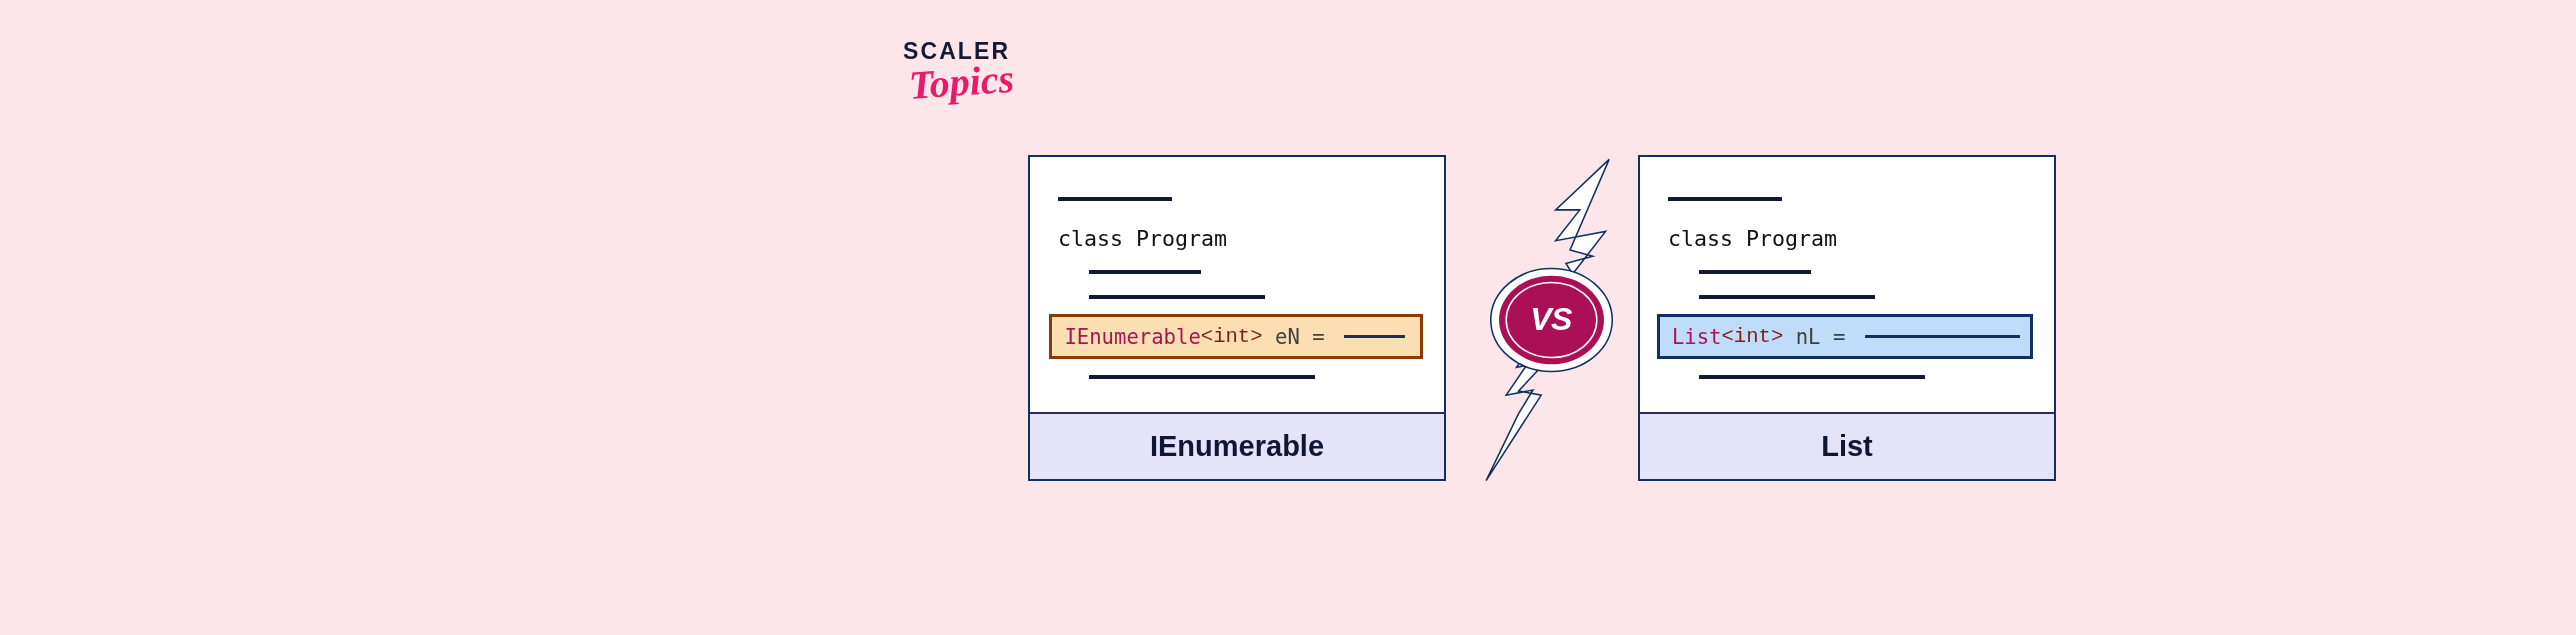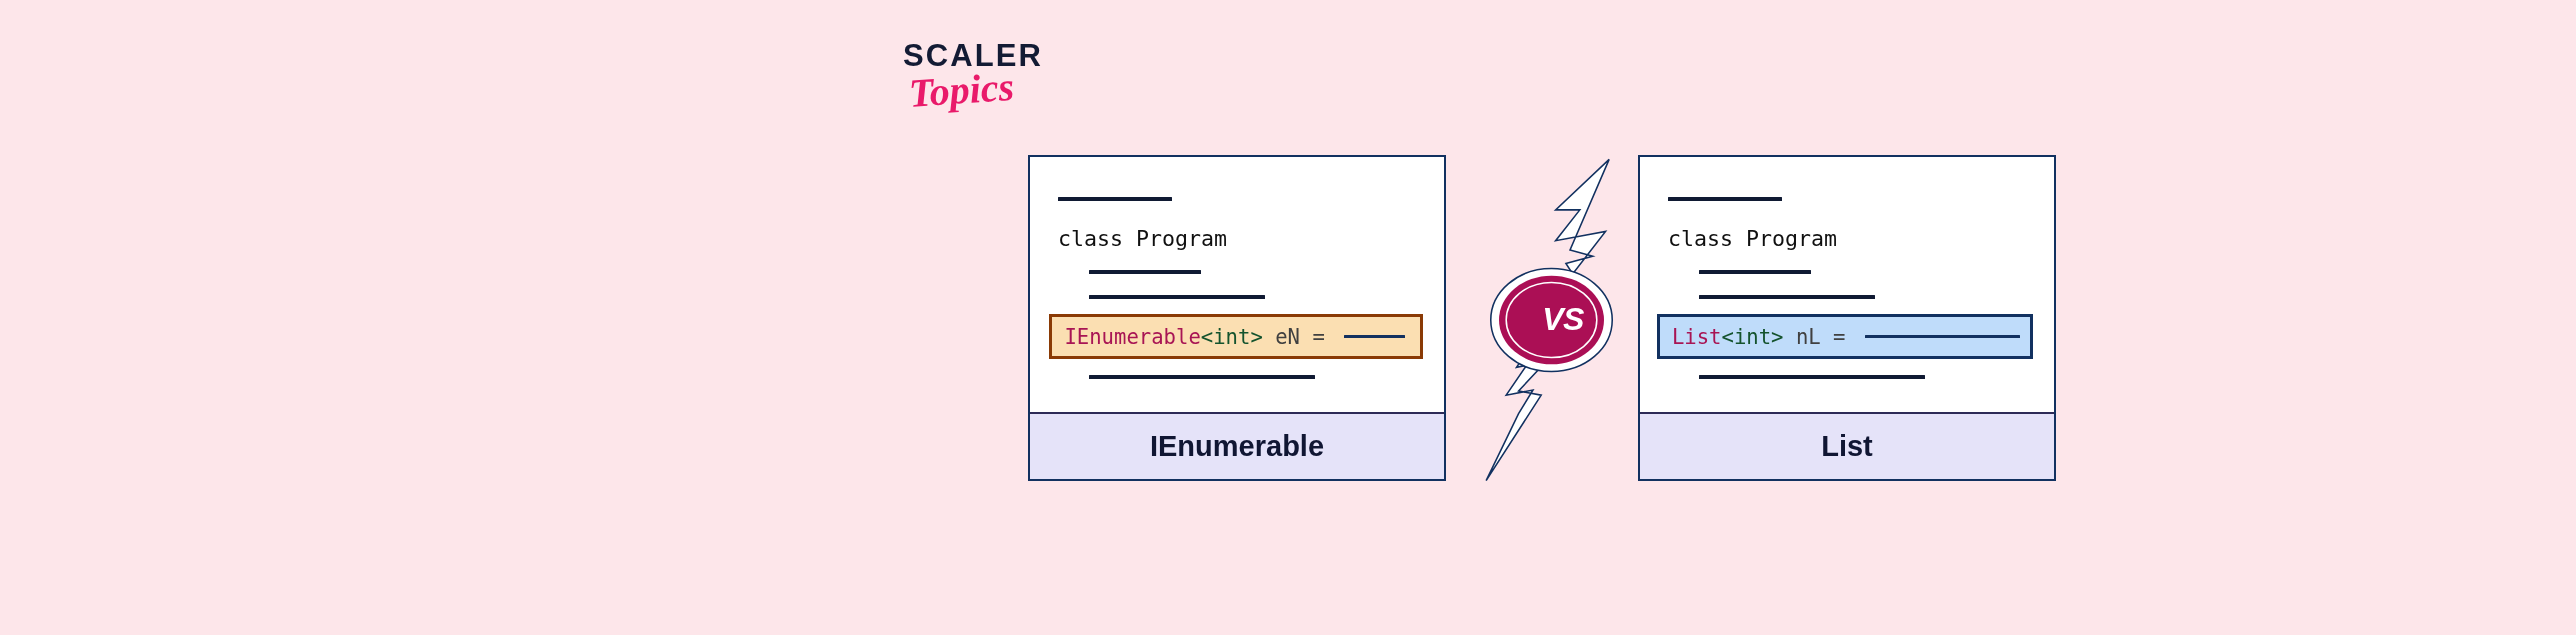--- a/index.html
+++ b/index.html
@@ -13,21 +13,21 @@
 
   
   .logo{
     position:absolute;
     left:903px; top:40px;
     width:134px; height:82px;
   }
   .logo-scaler{
     font-family:"Liberation Sans",sans-serif;
     font-weight:700;
-    font-size:31px;
+    font-size:23px;
     letter-spacing:2.1px;
     color:#131b34;
     line-height:1;
     text-align:left;
   }
   .logo-topics{
     font-family:"Liberation Serif",serif;
     font-style:italic;
     font-weight:700;
     font-size:40px;
@@ -117,21 +117,21 @@
   }
   .codebox-text{
     font-family:"DejaVu Sans Mono","Liberation Mono",monospace;
     font-size:20.6px;
     white-space:pre;
     margin-left:12.4px;
     display:flex;
     align-items:center;
   }
   .tok-type{ color:#a81554; }
-  .tok-generic{ color:#14532d; }
+  .tok-generic{ color:#7f1d1d;font-family:Liberation Mono, monospace; }
   .tok-var{ color:#404040; }
   .inline-redline{
     display:inline-block;
     height:3.6px;
     background:#123160;
     vertical-align:middle;
     margin-left:7.2px;
     border-radius:0.5px;
   }
   .inline-redline.short{ width:61px; }
@@ -139,21 +139,21 @@
 
   
   .vs-wrap{
     position:absolute;
     left:1469px; top:145px;
     width:165px; height:350px;
   }
   .vs-wrap svg{ display:block; width:165px; height:350px; }
   .vs-text{
     position:absolute;
-    left:12px; top:0; width:165px; height:350px;
+    left:0; top:0; width:165px; height:350px;
     display:flex; align-items:center; justify-content:center;
     pointer-events:none;
   }
   .vs-text span{
     font-family:"Liberation Sans",sans-serif;
     font-weight:700;
     font-style:italic;
     font-size:32px;
     color:#ffffff;
     letter-spacing:-0.5px;

